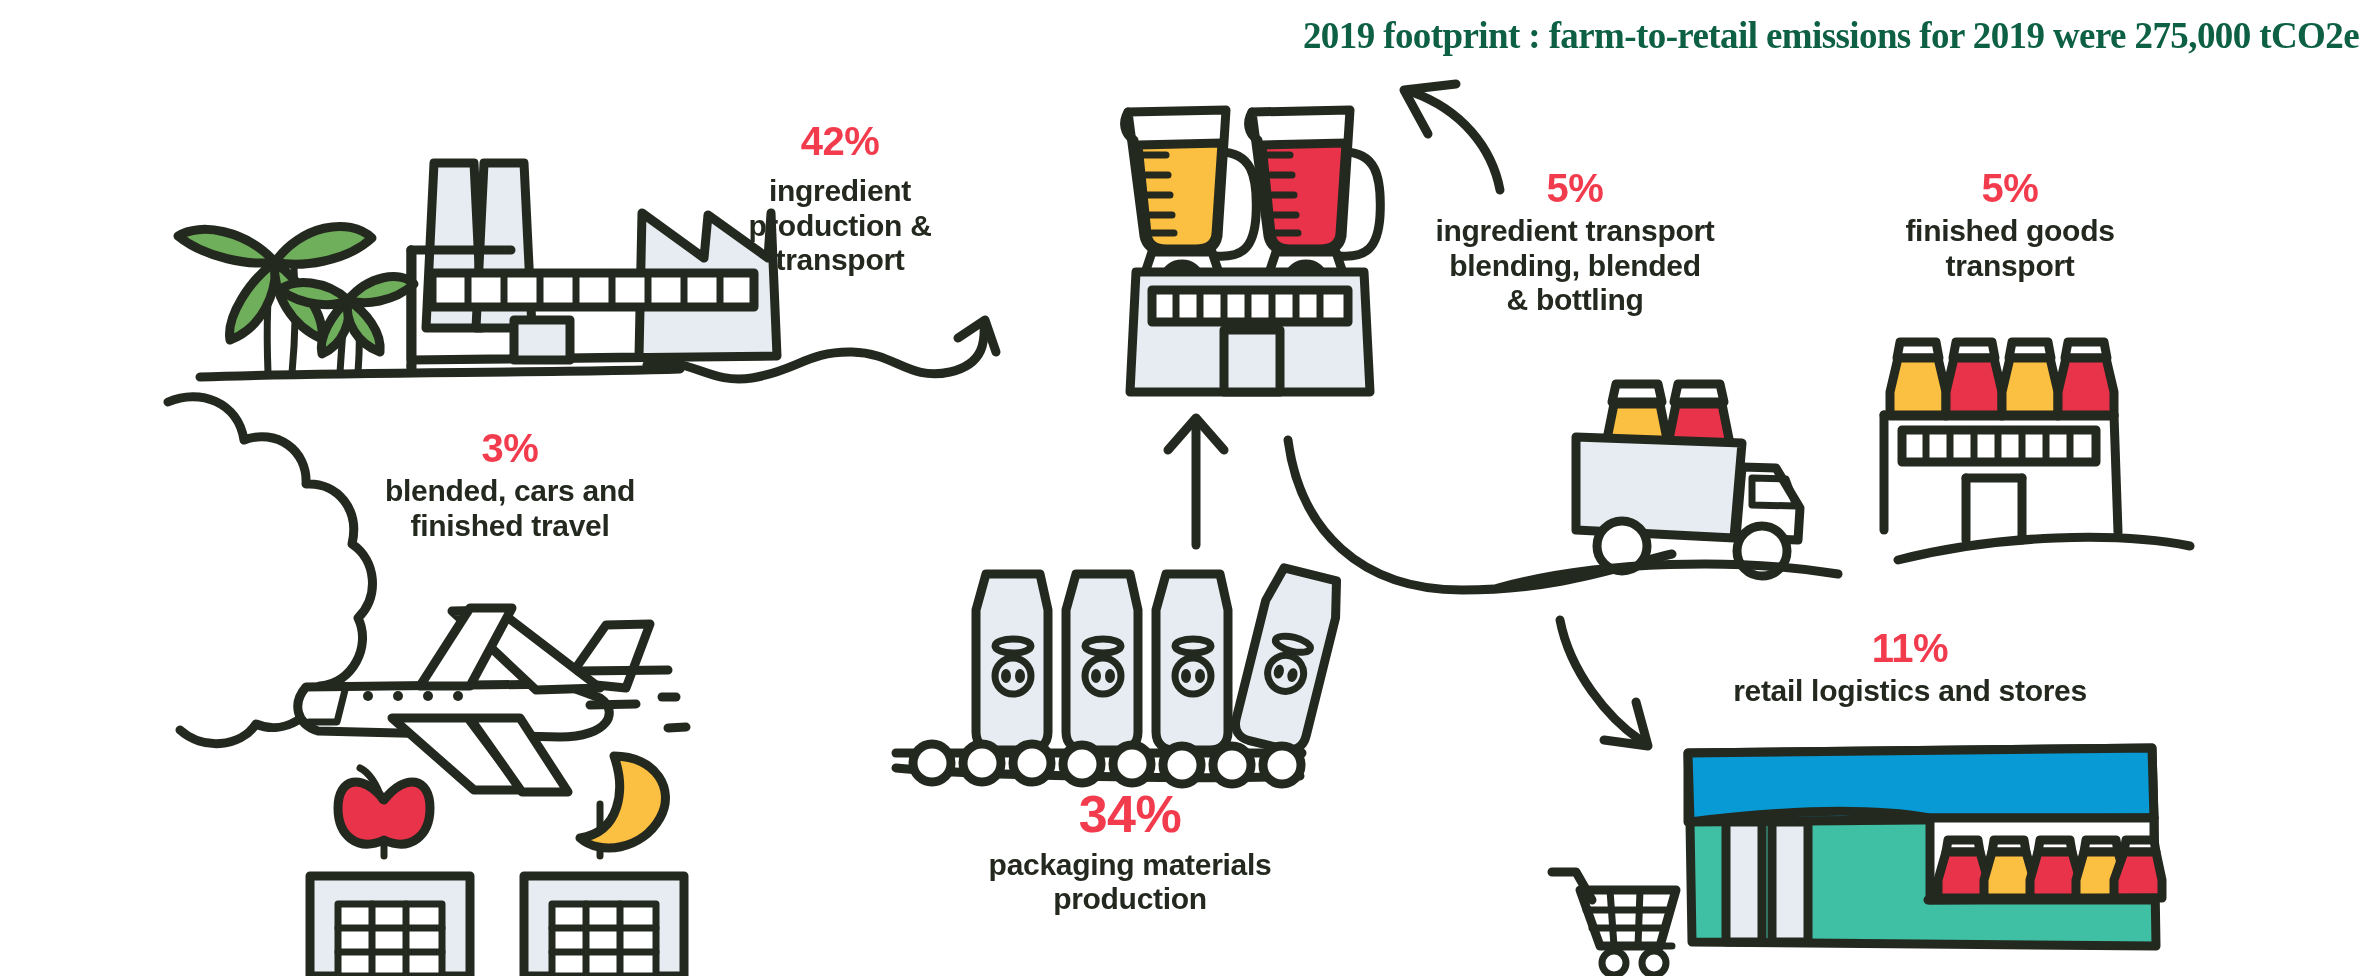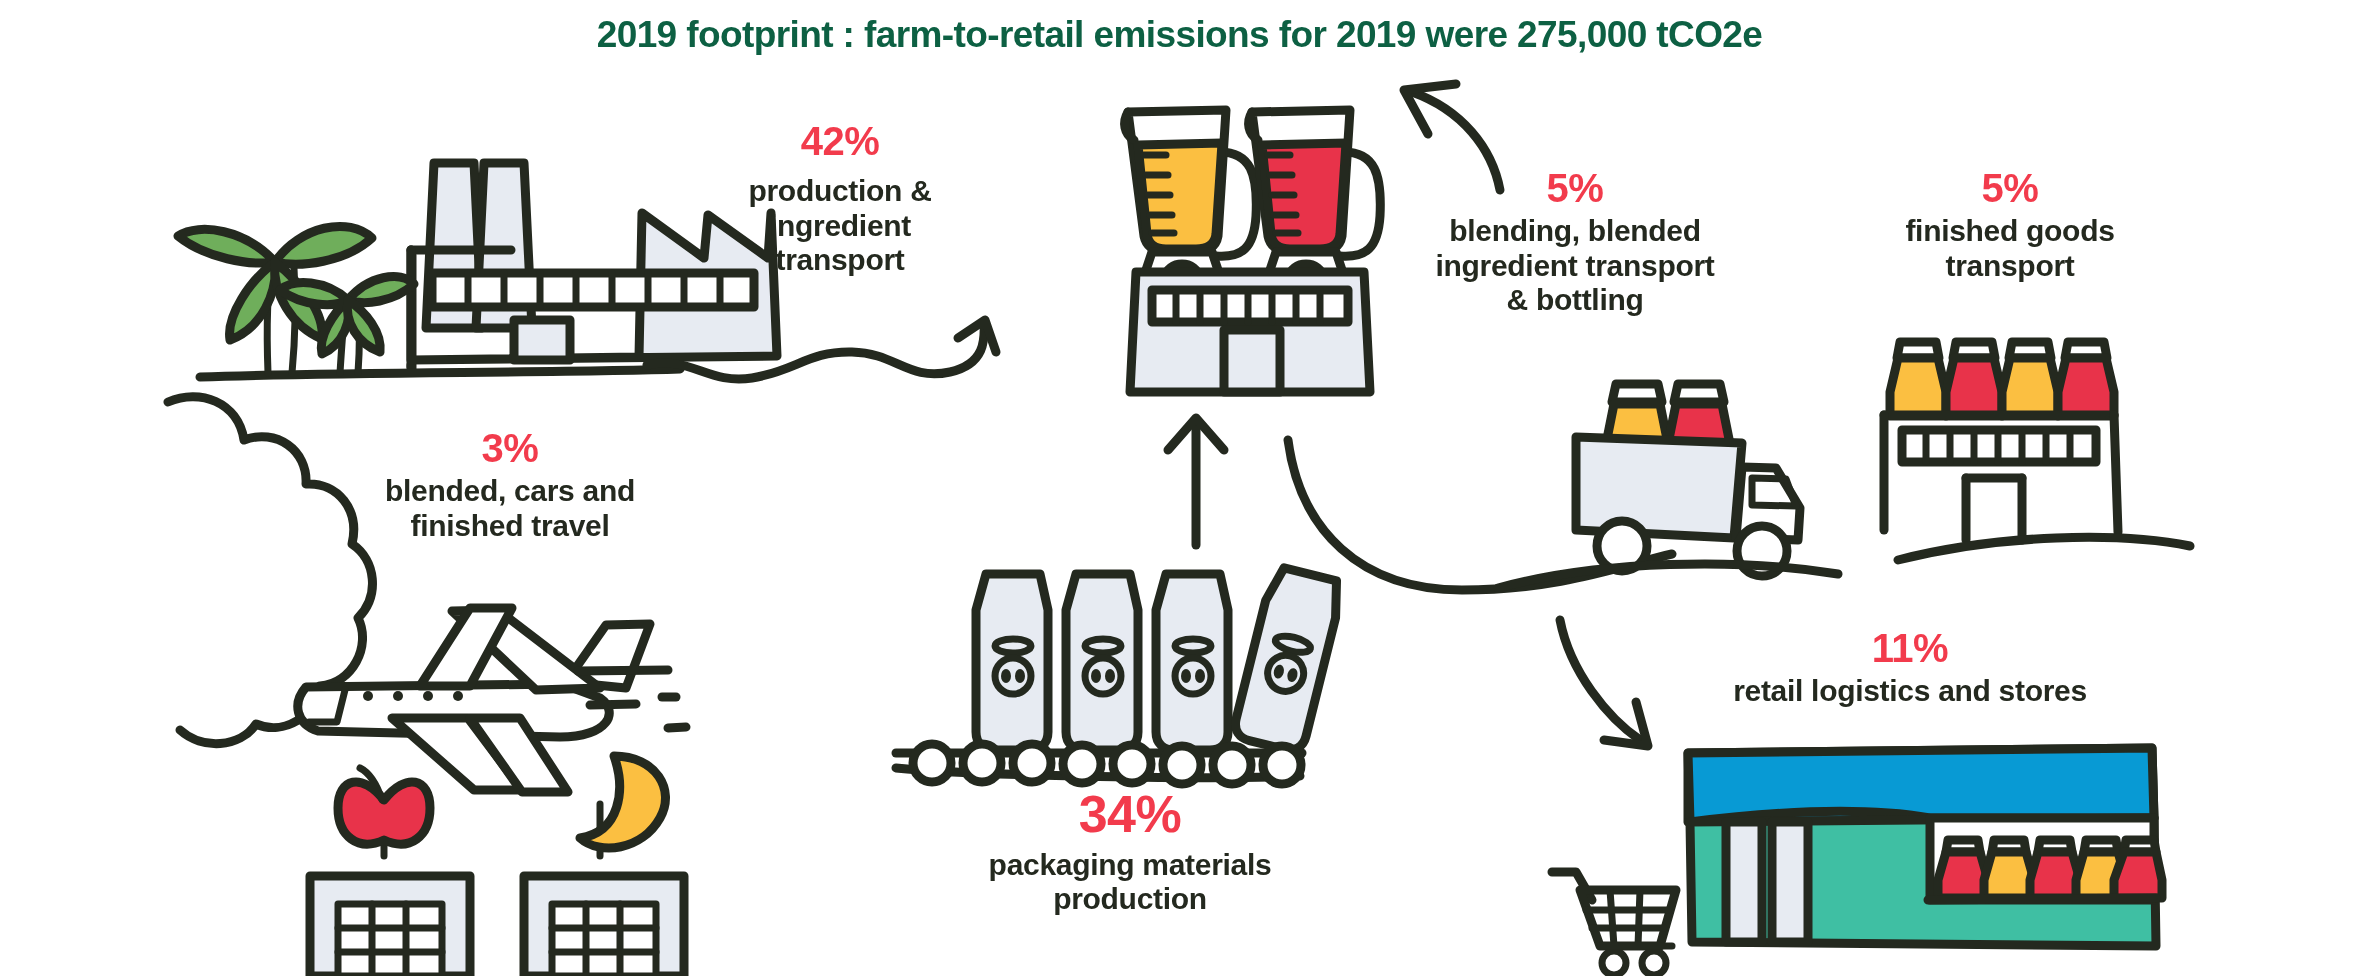--- a/index.html
+++ b/index.html
@@ -38,25 +38,26 @@
     letter-spacing: -0.5px;
   }
   .body-txt { display: block; }
 
   
   #title {
     position: absolute;
     left: 0;
     top: 14px;
     width: 2359px;
-    text-align: center;
+    text-align: right;
     font-size: 37px;
     font-weight: 800;
     color: #0d6043;
     letter-spacing: -0.6px;
+    font-family: Liberation Serif, serif;
   }
 
   
   #lbl-ingredient { left: 660px; top: 118px; width: 360px; font-size: 30px; }
   #lbl-ingredient .pct { font-size: 40px; margin-bottom: 10px; }
 
   #lbl-offices { left: 320px; top: 425px; width: 380px; font-size: 30px; }
   #lbl-offices .pct { font-size: 40px; margin-bottom: 3px; }
 
   #lbl-blending { left: 1360px; top: 165px; width: 430px; font-size: 30px; }
@@ -398,35 +399,35 @@
         <path d="M1640 890 L1638 946"></path>
       </g>
       <circle class="ink-t" cx="1614" cy="963" r="12"></circle>
       <circle class="ink-t" cx="1654" cy="963" r="12"></circle>
       <path class="ink-t" d="M1600 946 L1672 946"></path>
     </g>
   </svg>
 
   <div class="lbl" id="lbl-ingredient">
     <span class="pct">42%</span>
+    <span class="body-txt">ingredient</span>
     <span class="body-txt">production &amp;</span>
-    <span class="body-txt">ingredient</span>
     <span class="body-txt">transport</span>
   </div>
 
   <div class="lbl" id="lbl-offices">
     <span class="pct">3%</span>
     <span class="body-txt">blended, cars and</span>
     <span class="body-txt">finished travel</span>
   </div>
 
   <div class="lbl" id="lbl-blending">
     <span class="pct">5%</span>
+    <span class="body-txt">ingredient transport</span>
     <span class="body-txt">blending, blended</span>
-    <span class="body-txt">ingredient transport</span>
     <span class="body-txt">&amp; bottling</span>
   </div>
 
   <div class="lbl" id="lbl-finished">
     <span class="pct">5%</span>
     <span class="body-txt">finished goods</span>
     <span class="body-txt">transport</span>
   </div>
 
   <div class="lbl" id="lbl-packaging">

